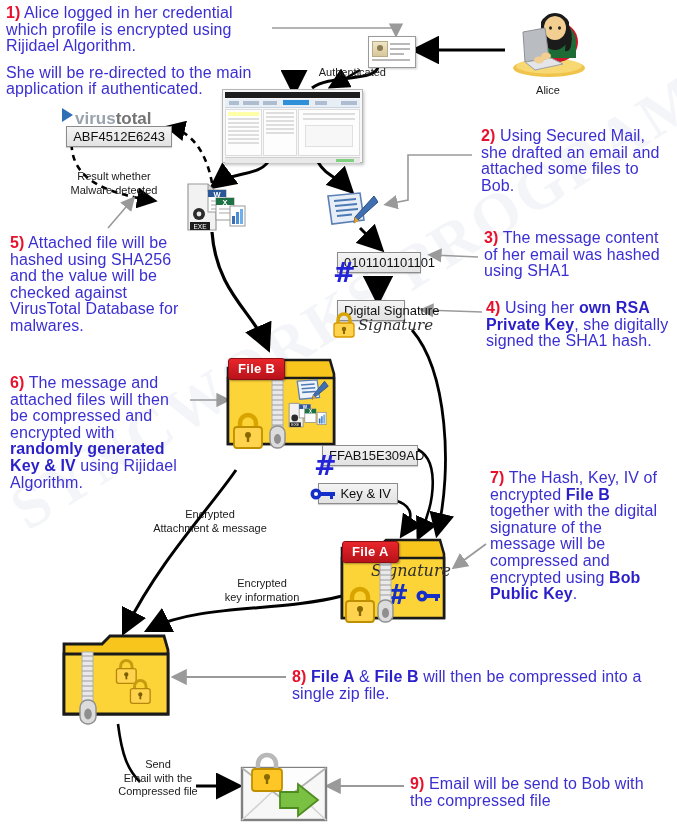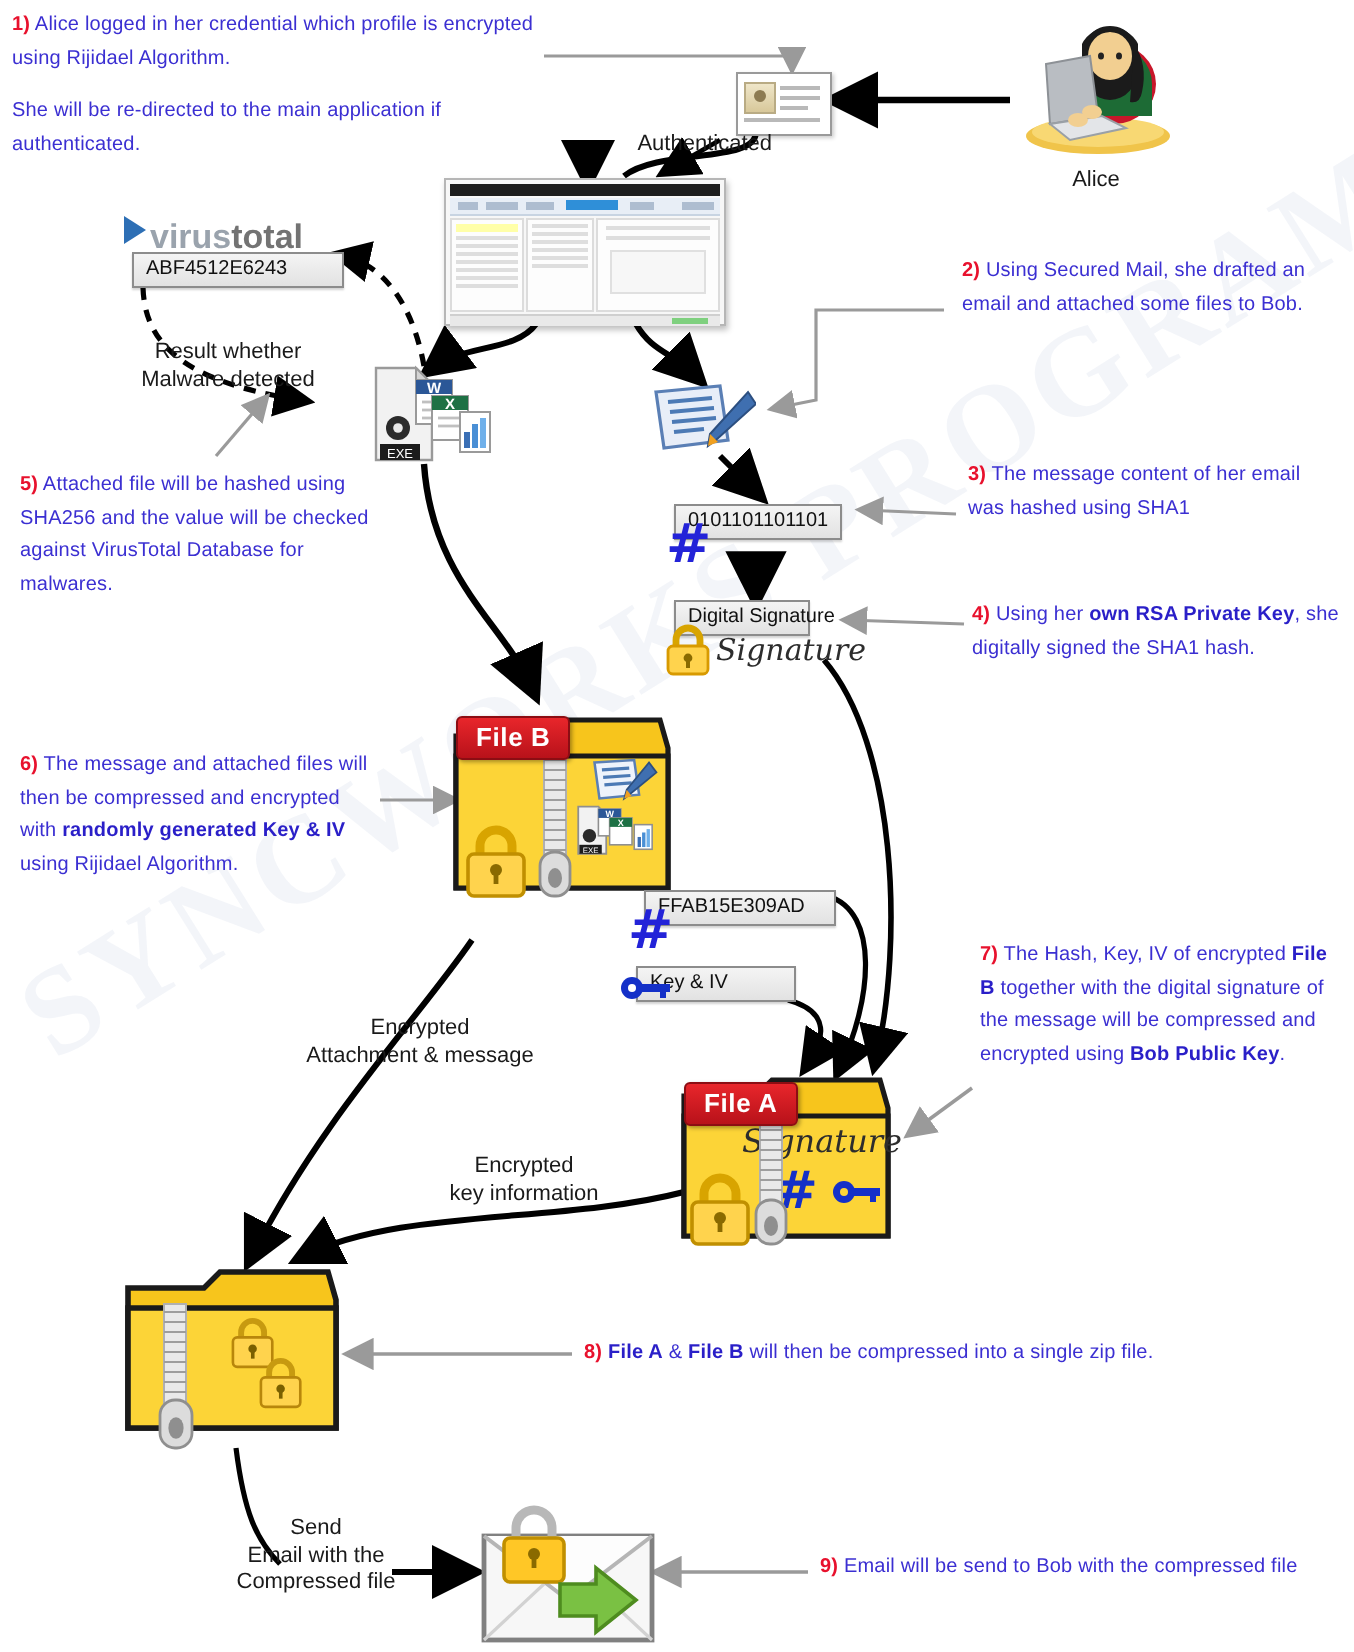--- a/index.html
+++ b/index.html
@@ -11,21 +11,21 @@
     overflow:hidden;
     color:#3a2fd0;
   }
   #stage{position:absolute;left:0;top:0;width:677px;height:826px;}
   .abs{position:absolute;}
   svg.layer{position:absolute;left:0;top:0;width:677px;height:826px;pointer-events:none;}
 
   
   .step{
     position:absolute;
-    font-size:10px;
+    font-size:16px;
     line-height:16.6px;
     color:#3b2fd2;
     letter-spacing:.1px;
   }
   .step .num{color:#e8112d;font-weight:bold;}
   .step b{font-weight:bold;color:#2a1fc8;}
 
   
   .cap{
     position:absolute;
@@ -33,23 +33,23 @@
     line-height:13.5px;
     color:#1a1a1a;
     text-align:center;
   }
 
   
   .vbox{
     position:absolute;
     background:linear-gradient(#f4f4f4,#e2e2e2);
     border:1px solid #8c8c8c;
-    font-size:10px;
+    font-size:13px;
     color:#111;
-    text-align:left;
+    text-align:right;
     line-height:1;
     padding:3px 6px;
     box-sizing:border-box;
     white-space:nowrap;
     box-shadow:0 1px 1px rgba(0,0,0,.18);
   }
 
   .hashglyph{
     position:absolute;
     font-size:27px;

